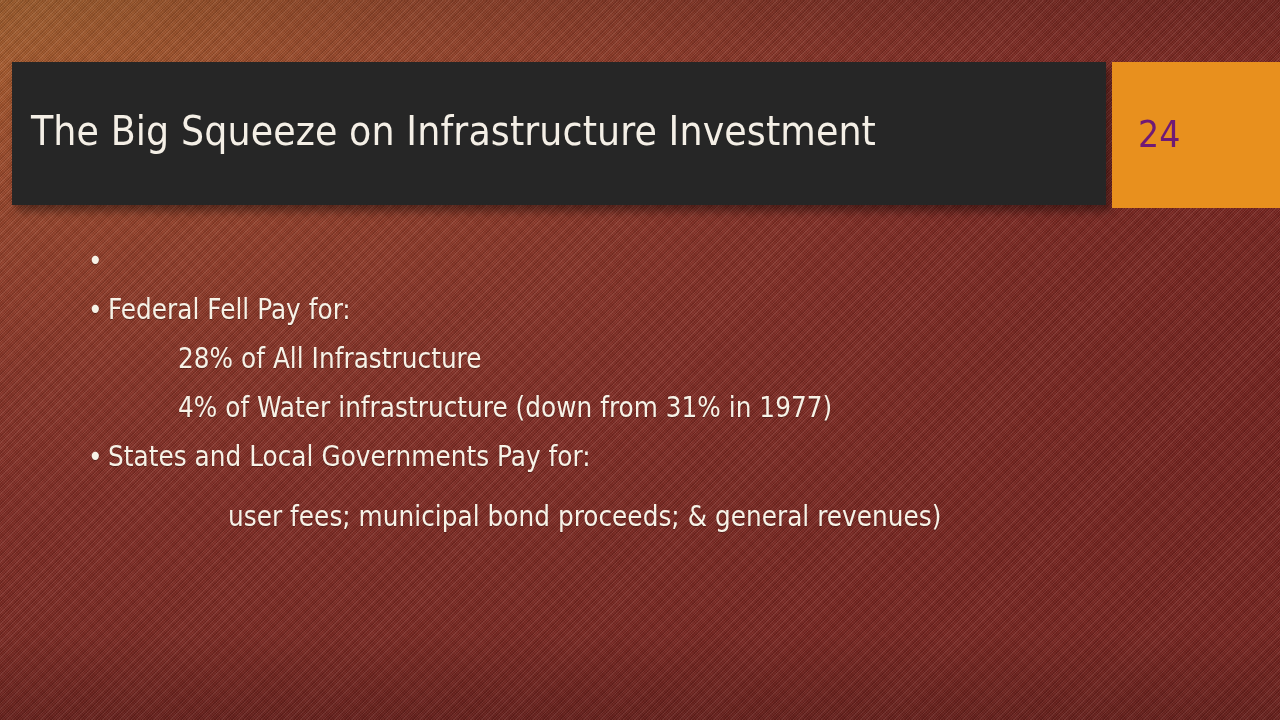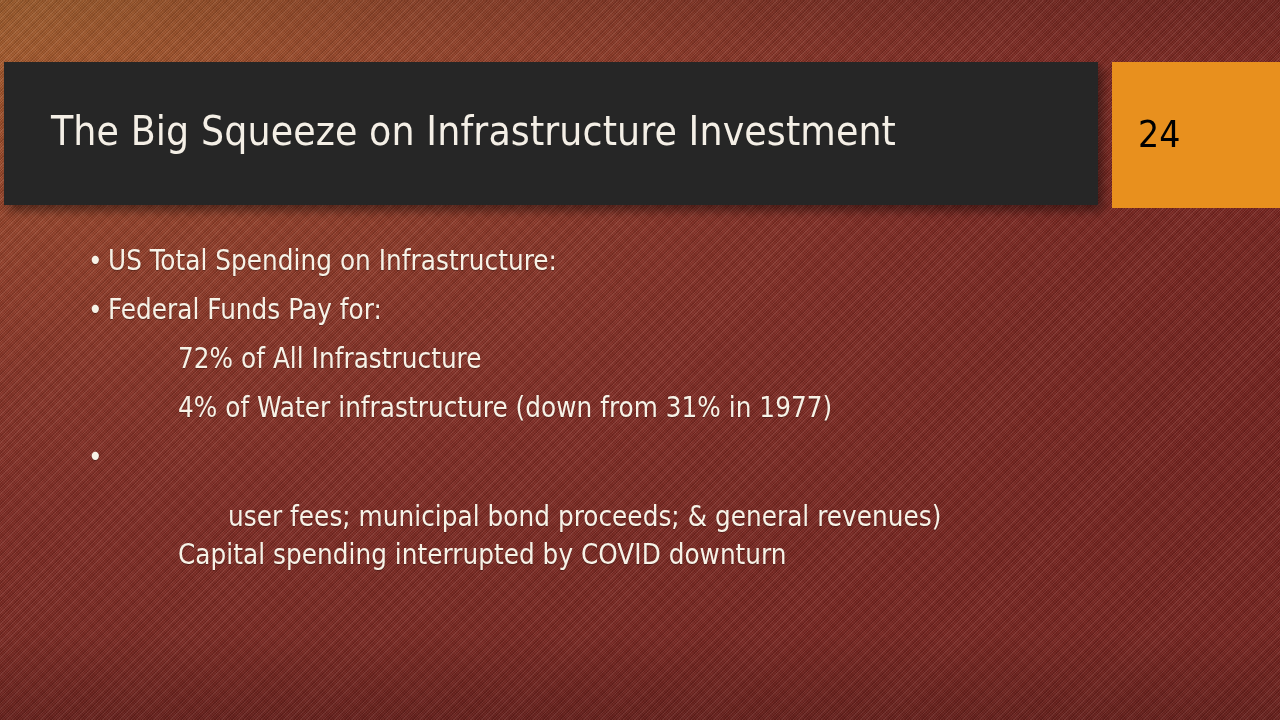--- a/index.html
+++ b/index.html
@@ -69,30 +69,30 @@
   .bg-vig {
     position: absolute;
     inset: 0;
     background:
       linear-gradient(180deg, rgba(0,0,0,0.10) 0%, rgba(0,0,0,0) 9%, rgba(0,0,0,0) 88%, rgba(0,0,0,0.12) 100%);
   }
 
   
   #title-bar {
     position: absolute;
-    left: 4px;
+    left: 12px;
     top: 62px;
     width: 1094px;
     height: 143px;
     background: #262626;
     box-shadow: 5px 6px 9px rgba(0,0,0,0.42);
     display: flex;
     align-items: center;
     box-sizing: border-box;
-    padding-left: 47px;
+    padding-left: 19px;
     padding-bottom: 4px;
   }
   #title-text {
     color: #f4efe6;
     font-size: 40.5px;
     line-height: 1.1;
     font-weight: 400;
     letter-spacing: 0.1px;
     white-space: nowrap;
   }
@@ -105,21 +105,21 @@
     width: 168px;
     height: 146px;
     background: #e8901e;
     display: flex;
     align-items: center;
     box-sizing: border-box;
     padding-left: 26px;
     padding-bottom: 2px;
   }
   #slide-number {
-    color: #000000;
+    color: #701a75;
     font-size: 37px;
     line-height: 1;
     font-weight: 400;
   }
 
   
   #body {
     position: absolute;
     left: 0;
     top: 236px;
@@ -164,36 +164,33 @@
     <div id="title-text">The Big Squeeze on Infrastructure Investment</div>
   </div>
 
   <div id="slide-badge">
     <div id="slide-number">24</div>
   </div>
 
   <div id="body">
       <div class="line lvl1">
         <span class="bullet">•</span>
-        <span>US Total Spending on Infrastructure:</span>
       </div>
       <div class="line lvl1">
         <span class="bullet">•</span>
-        <span>Federal Funds Pay for:</span>
+        <span>Federal Fell Pay for:</span>
       </div>
       <div class="line lvl2">
-        <span>72% of All Infrastructure</span>
+        <span>28% of All Infrastructure</span>
       </div>
       <div class="line lvl2">
         <span>4% of Water infrastructure (down from 31% in 1977)</span>
       </div>
       <div class="line lvl1">
         <span class="bullet">•</span>
+        <span>States and Local Governments Pay for:</span>
       </div>
       <div class="line lvl2b">
         <span>user fees; municipal bond proceeds; &amp; general revenues)</span>
-      </div>
-      <div class="line lvl2">
-        <span>Capital spending interrupted by COVID downturn</span>
       </div>
     </div>
 
 </div>
 
 </body></html>

